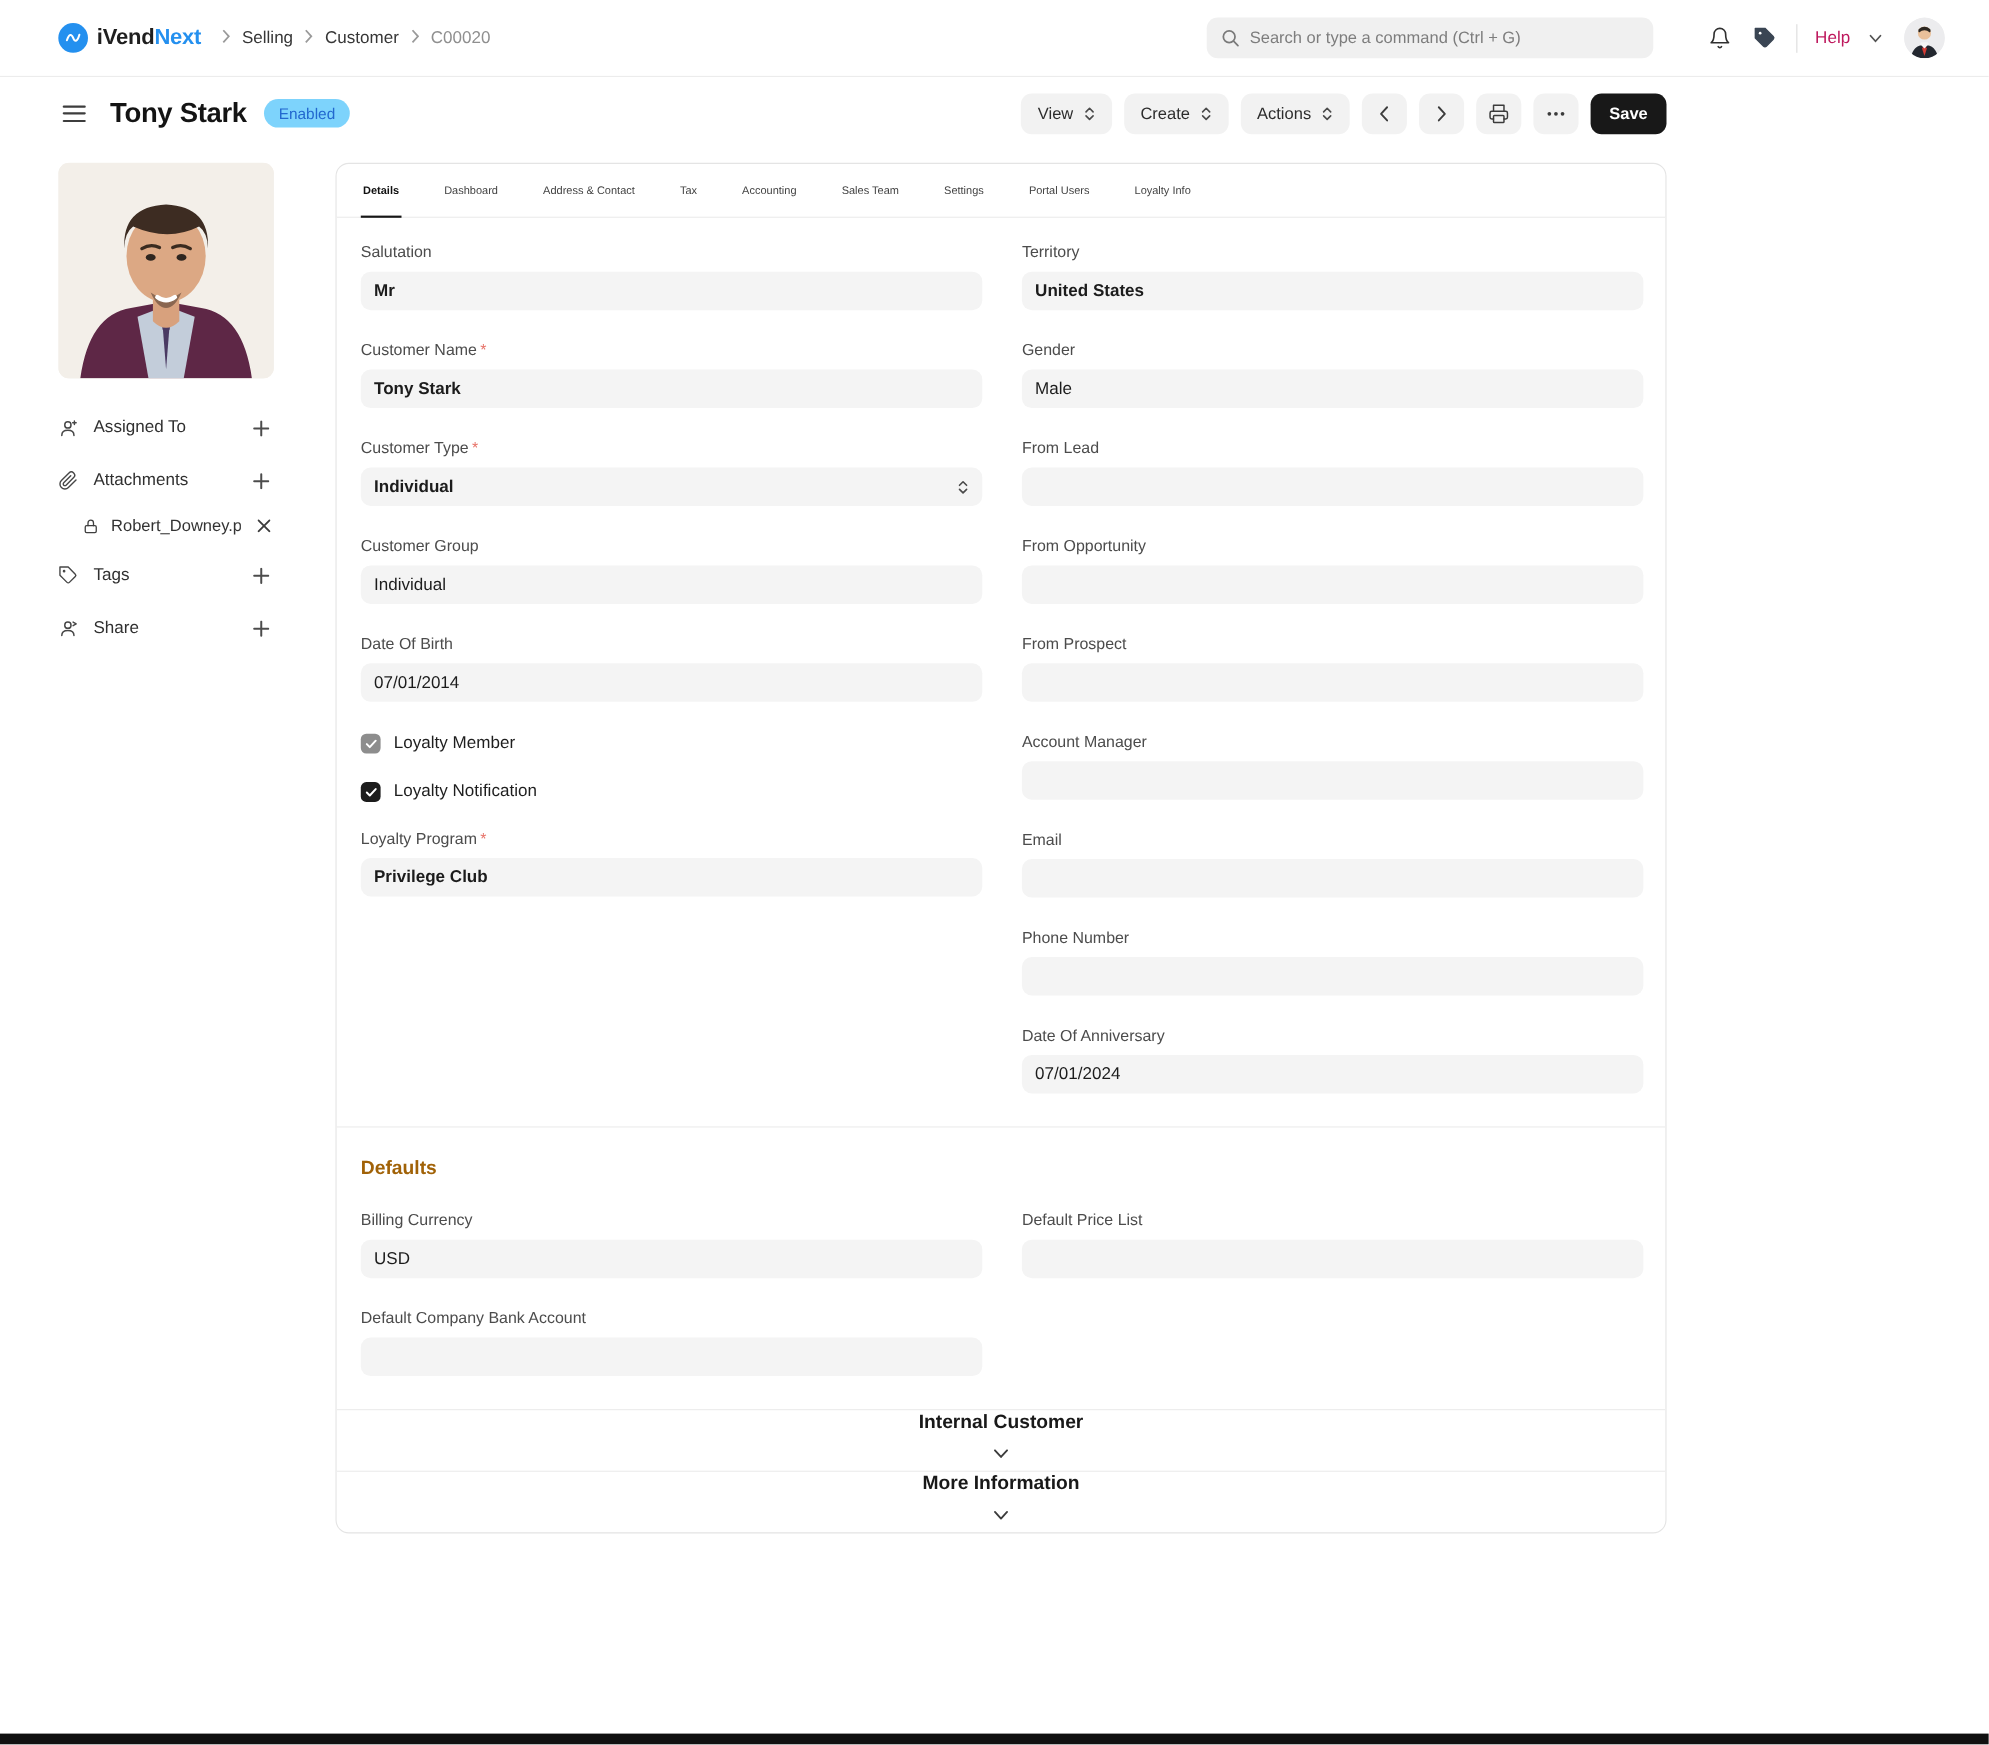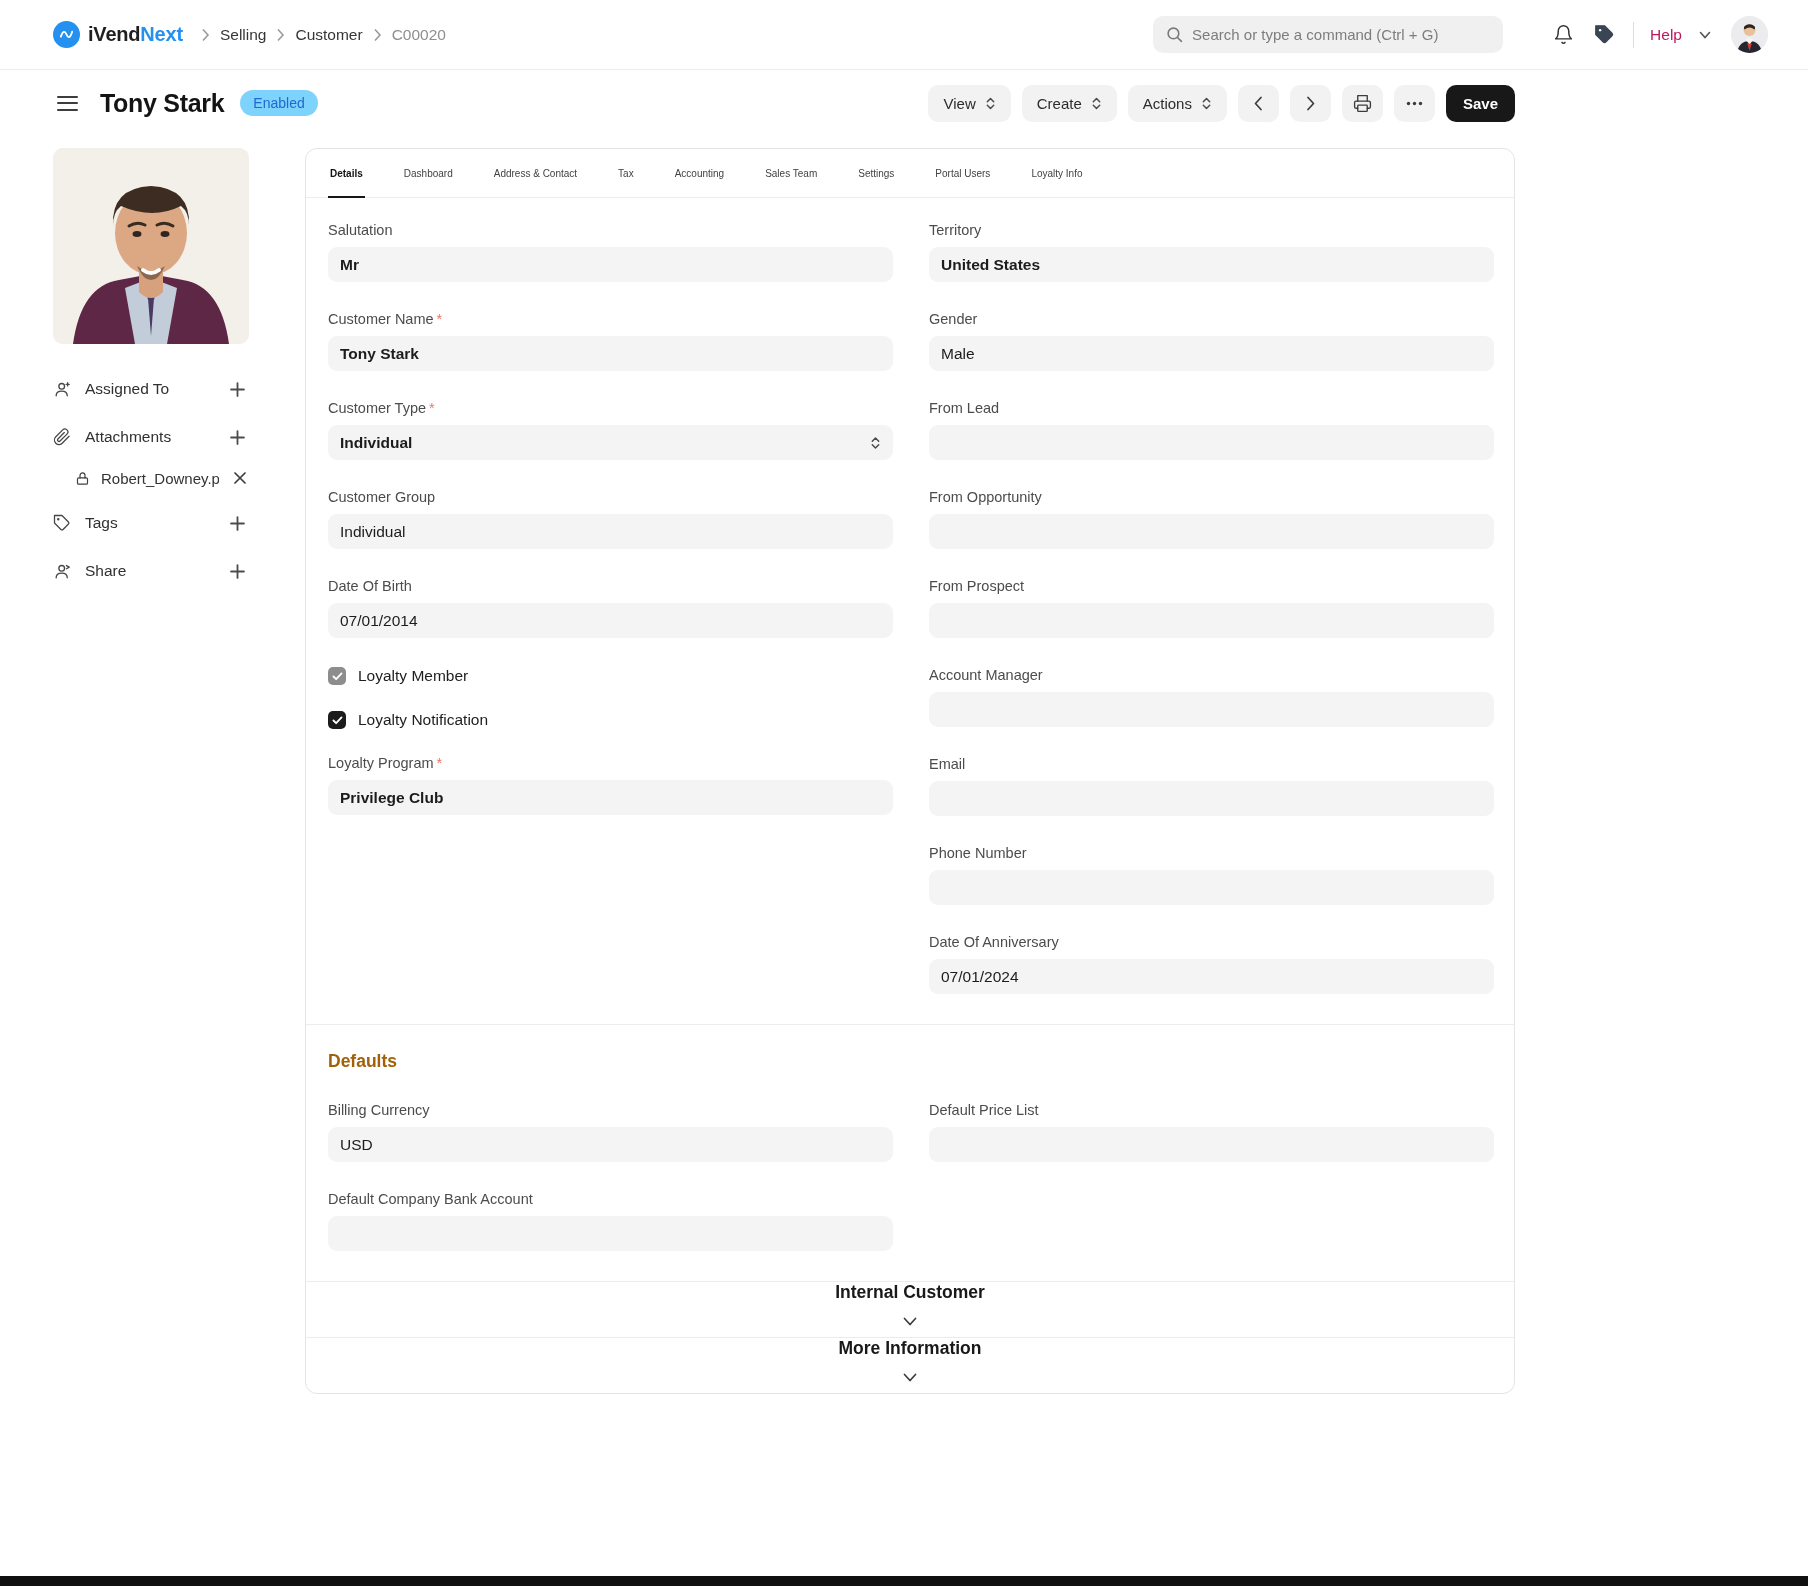--- a/index.html
+++ b/index.html
@@ -13,28 +13,28 @@
   
   .navbar {
     height:70px; display:flex; align-items:center;
     padding:0 40px 0 53px; border-bottom:1px solid #ececec;
   }
   .logo { display:flex; align-items:center; gap:8px; cursor:pointer; }
   .logo-mark { width:27px; height:27px; border-radius:50%; background:#2490ef;
     display:flex; align-items:center; justify-content:center; }
   .brand { font-size:20px; font-weight:700; letter-spacing:-0.2px; }
   .brand .nx { color:#2490ef; }
-  .crumbs { display:flex; align-items:center; gap:10px; margin-left:18px; font-size:15.5px; }
+  .crumbs { display:flex; gap:10px; margin-left:18px; font-size:15.5px; }
   .crumb { color:#363636; cursor:pointer; }
   .crumb.current { color:#8f8f8f; }
   .crumb-sep { color:#a5a5a5; }
 
   .nav-right { margin-left:auto; display:flex; align-items:center; }
   .searchbox {
-    width:350px; height:37px; background:#f0f0f0; border-radius:10px;
+    width:406px; height:37px; background:#f0f0f0; border-radius:10px;
     display:flex; align-items:center; gap:9px; padding:0 13px; margin-right:44px;
   }
   .searchbox input {
     border:none; outline:none; background:transparent; width:100%;
     font-size:15px; color:#3a3a3a; font-family:inherit;
   }
   .searchbox input::placeholder { color:#7d7d7d; }
   .nav-icon-btn { background:none; border:none; cursor:pointer; padding:6px; color:#3c3c3c; }
   .nav-divider { width:1px; height:26px; background:#dcdcdc; margin:0 16px 0 12px; }
   .help-btn { background:none; border:none; display:flex; align-items:center; gap:17px;

